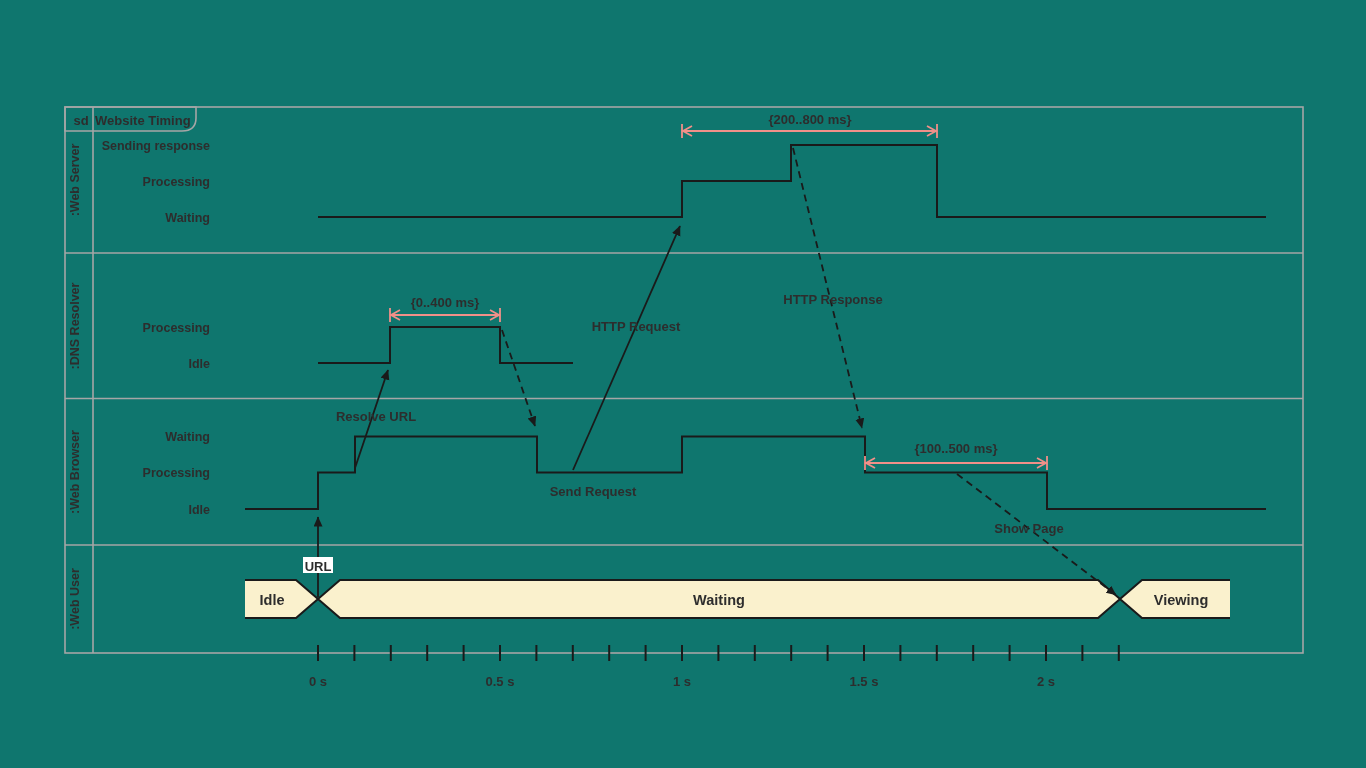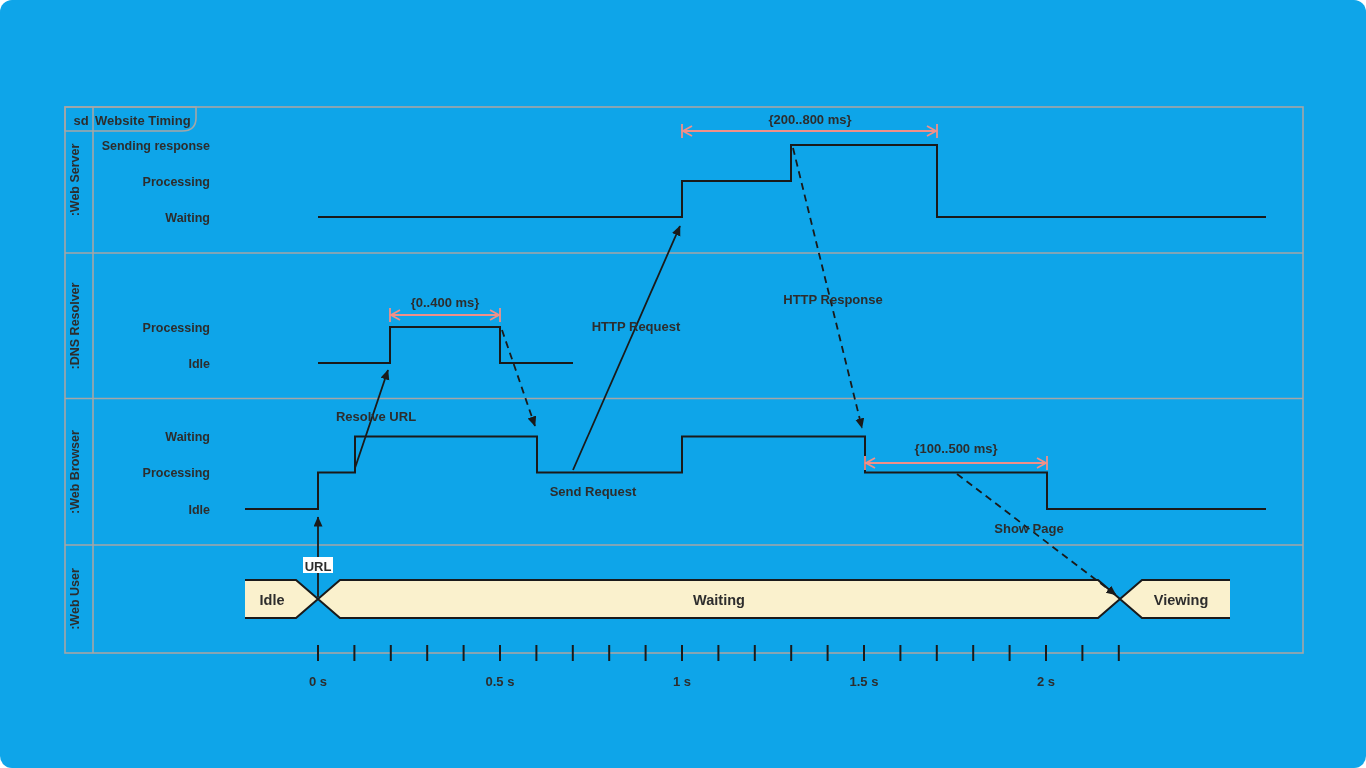--- a/index.html
+++ b/index.html
@@ -1,17 +1,17 @@
 <!DOCTYPE html>
 <html><head>
 <meta charset="utf-8">
 <style>
   html,body{margin:0;padding:0;background:#ffffff;}
-  .stage{position:relative;width:1366px;height:768px;background:#0ea5e9;overflow:hidden;
-         font-family:"Liberation Sans",sans-serif;border-radius:12px;}
+  .stage{position:relative;width:1366px;height:768px;background:#0f766e;overflow:hidden;
+         font-family:"Liberation Sans",sans-serif;}
   svg text{font-family:"Liberation Sans",sans-serif;fill:#2d2d2d;font-weight:700;}
   .tab-kw{font-size:13px;}
   .tab-title{font-size:13px;}
   .lane-name{font-size:12.5px;}
   .state-lbl{font-size:12.5px;}
   .msg-lbl{font-size:13px;}
   .constraint-lbl{font-size:13px;}
   .user-state-lbl{font-size:14.5px;}
   .axis-label{font-size:13px;}
   .frame-line{stroke:#a6a6a6;stroke-width:1.6;fill:none;}

